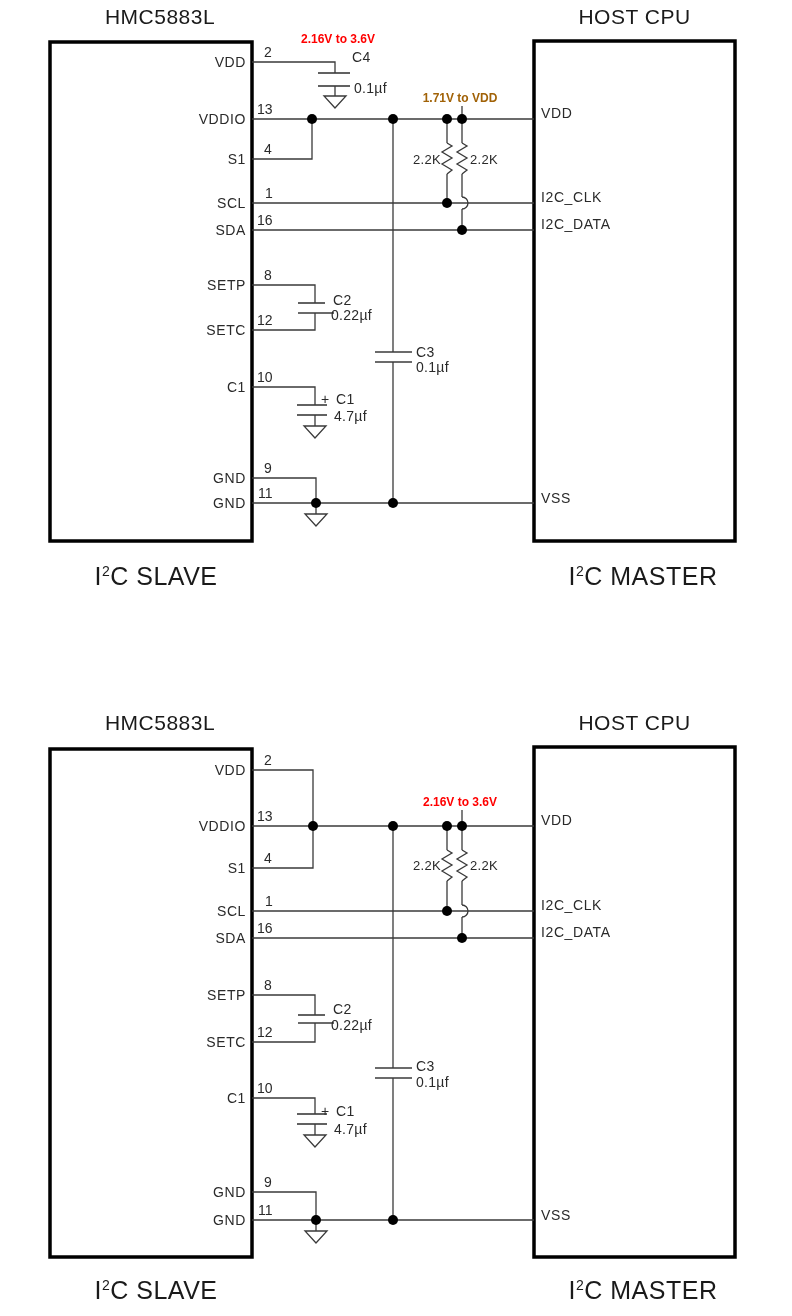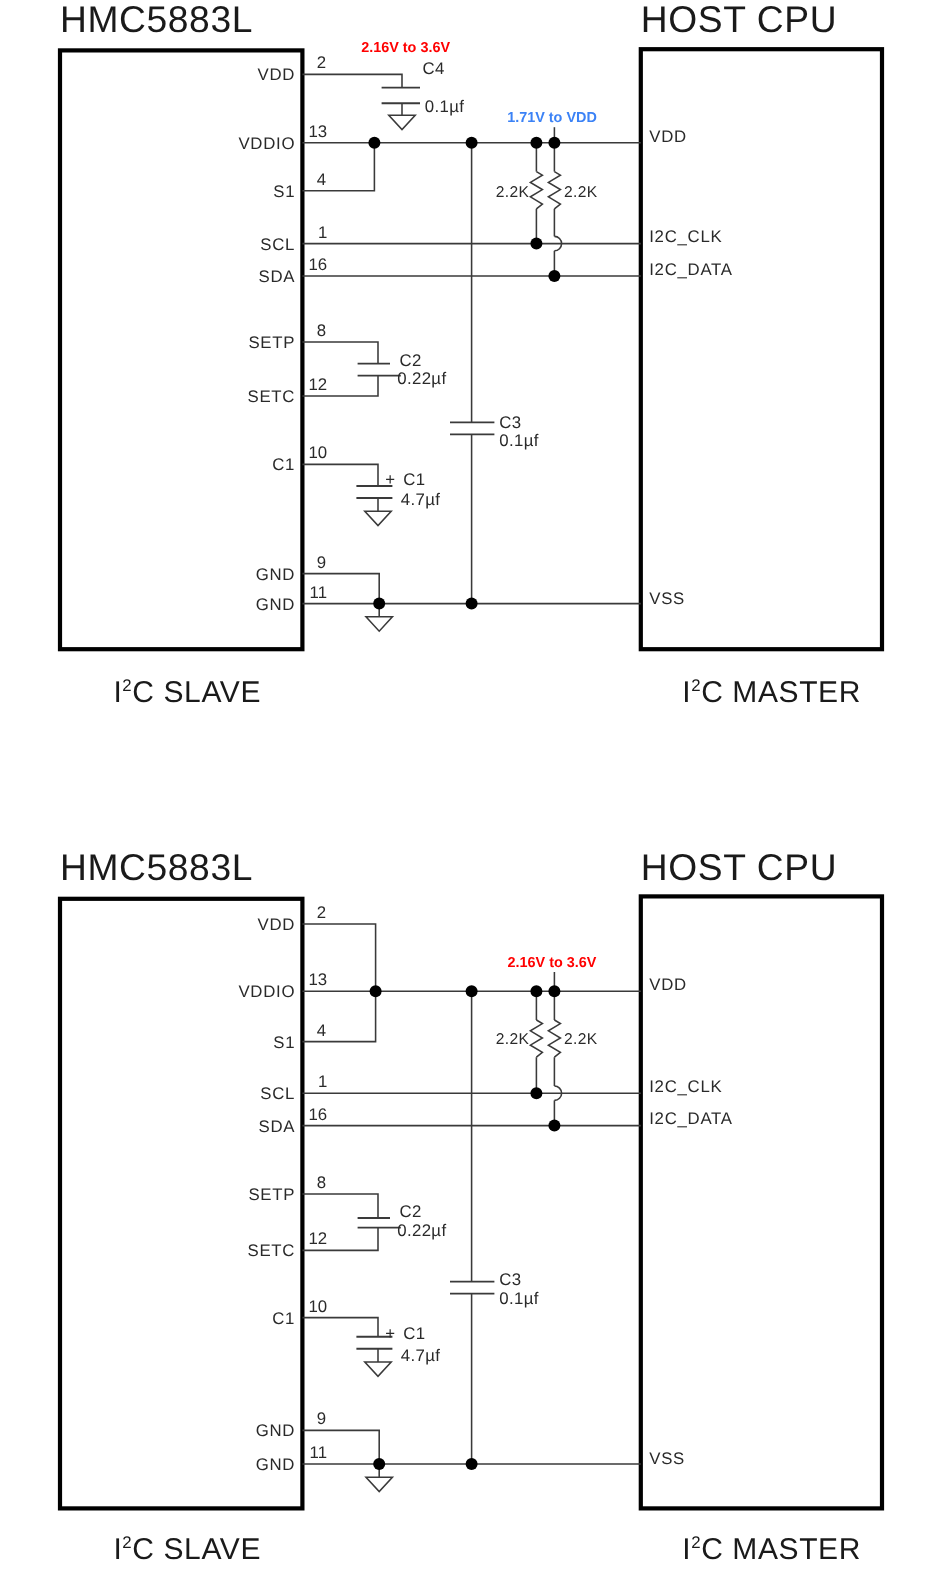--- a/index.html
+++ b/index.html
@@ -2,21 +2,21 @@
 <html><head>
 <meta charset="utf-8">
 <style>
   * { margin:0; padding:0; box-sizing:border-box; }
   html,body { background:#ffffff; }
   #canvas {
     position:relative; width:792px; height:1316px; background:#ffffff;
     font-family:"Liberation Sans", sans-serif; color:#1a1a1a; overflow:hidden;
   }
   .abs { position:absolute; }
-  .block-title { font-size:31px; letter-spacing:0.5px; text-align:left; height:28px; line-height:28px; white-space:nowrap; }
+  .block-title { font-size:21px; letter-spacing:0.5px; text-align:center; height:28px; line-height:28px; white-space:nowrap; }
   .role-label  { font-size:25px; letter-spacing:0.5px; text-align:center; height:28px; line-height:28px; white-space:nowrap; }
   .role-label sup { font-size:14px; }
   .pin-label   { font-size:14px; letter-spacing:0.6px; height:18px; line-height:18px; text-align:right; width:106px; color:#2a2a2a; white-space:nowrap; }
   .hpin-label  { font-size:14px; letter-spacing:0.6px; height:18px; line-height:18px; text-align:left; color:#2a2a2a; white-space:nowrap; }
   .pin-num     { font-size:14px; height:16px; line-height:16px; color:#2a2a2a; white-space:nowrap; }
   .comp-label  { font-size:14px; letter-spacing:0.3px; height:16px; line-height:16px; color:#2a2a2a; white-space:nowrap; }
   .res-label   { font-size:13px; letter-spacing:0.3px; height:15px; line-height:15px; color:#2a2a2a; white-space:nowrap; }
   .red-note    { font-size:12px; font-weight:bold; text-align:center; height:14px; line-height:14px; white-space:nowrap; }
   svg { position:absolute; left:0; top:0; }
 </style>
@@ -187,21 +187,21 @@
   <div class="abs comp-label" style="left:331px;top:307px;">0.22µf</div>
   <div class="abs comp-label" style="left:416px;top:344px;">C3</div>
   <div class="abs comp-label" style="left:416px;top:359px;">0.1µf</div>
   <div class="abs comp-label" style="left:321px;top:391px;">+</div>
   <div class="abs comp-label" style="left:336px;top:391px;">C1</div>
   <div class="abs comp-label" style="left:334px;top:408px;">4.7µf</div>
   <div class="abs res-label" style="left:401px;top:152px;width:40px;text-align:right;">2.2K</div>
   <div class="abs res-label" style="left:470px;top:152px;">2.2K</div>
 
   <div class="abs red-note" style="left:288px;top:32px;width:100px;color:#ff0000;">2.16V to 3.6V</div>
-  <div class="abs red-note" style="left:410px;top:91px;width:100px;color:#3b82f6;">1.71V to VDD</div>
+  <div class="abs red-note" style="left:410px;top:91px;width:100px;color:#a16207;">1.71V to VDD</div>
 
   <div class="abs block-title" style="left:50px;top:709px;width:220px;">HMC5883L</div>
   <div class="abs block-title" style="left:534px;top:709px;width:201px;">HOST CPU</div>
 
   <div class="abs role-label" style="left:50px;top:1271px;width:212px;"><span>I</span><sup>2</sup><span>C SLAVE</span></div>
   <div class="abs role-label" style="left:534px;top:1271px;width:218px;"><span>I</span><sup>2</sup><span>C MASTER</span></div>
 
   <div class="abs pin-label" style="left:140px;top:761px;">VDD</div>
   <div class="abs pin-label" style="left:140px;top:817px;">VDDIO</div>
   <div class="abs pin-label" style="left:140px;top:859px;">S1</div>

